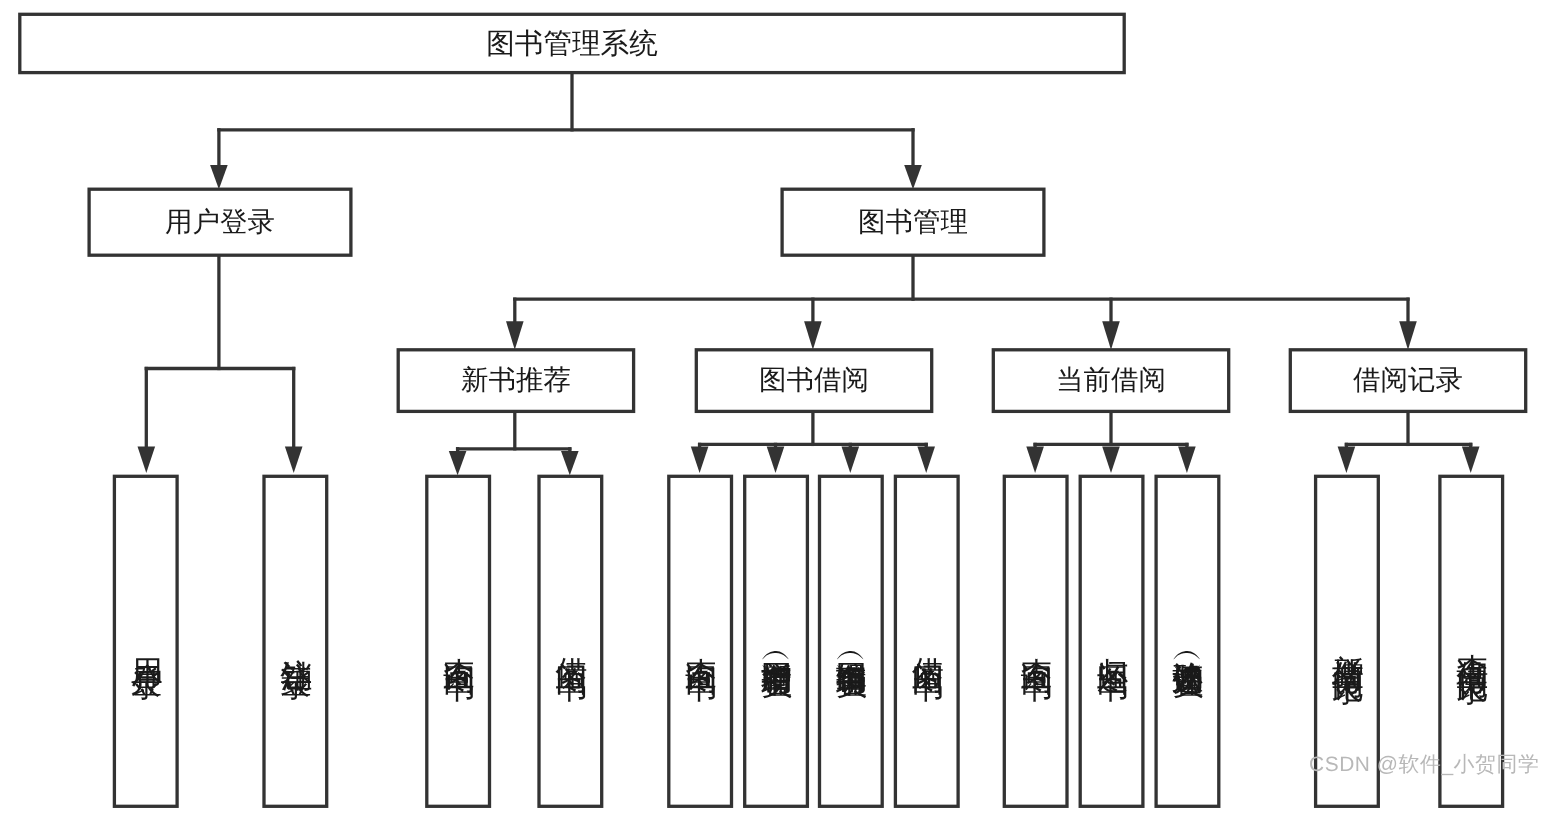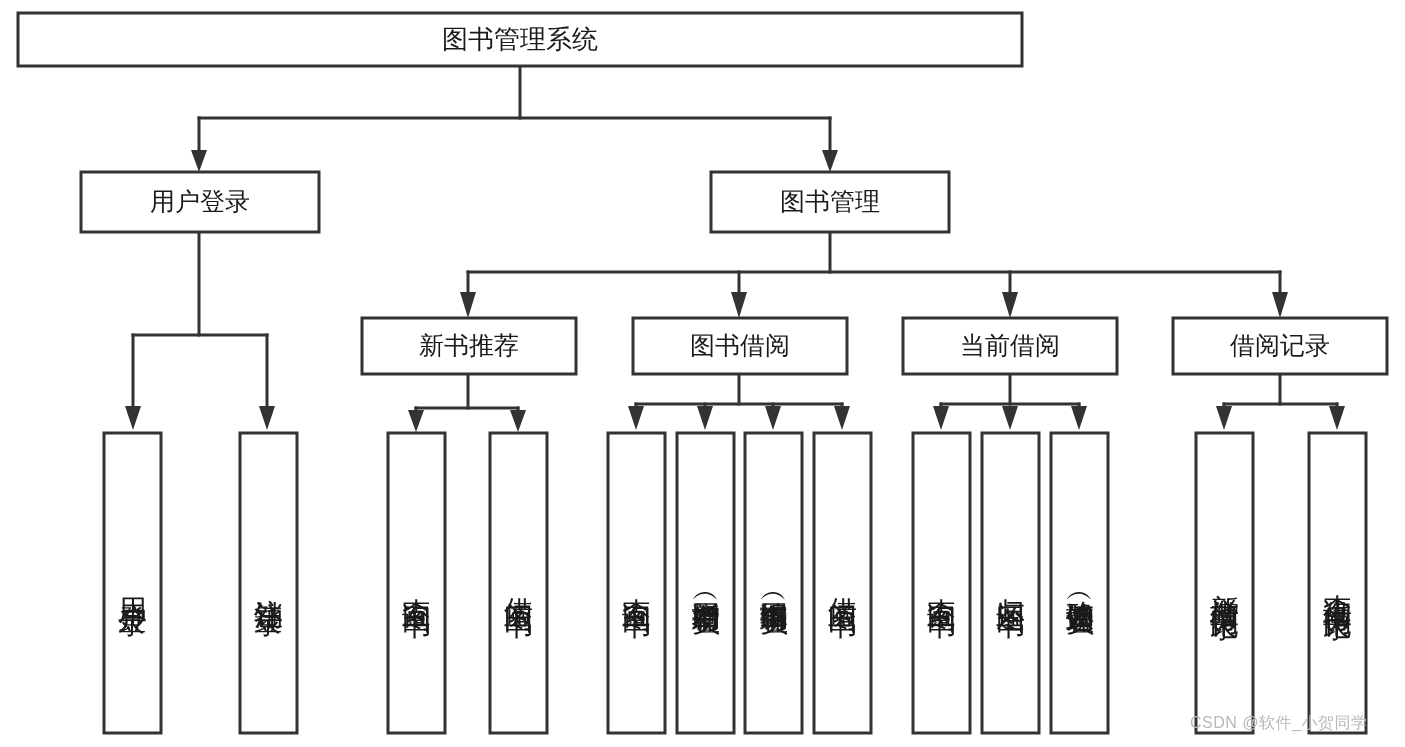--- a/index.html
+++ b/index.html
@@ -67,23 +67,23 @@
     white-space: nowrap;
     pointer-events: none;
   }
   .vlabel.tight {
     font-size: 28px;
     letter-spacing: 1px;
   }
   #watermark {
     position: absolute;
     left: 1190px;
-    top: 713px;
-    font-family: "Liberation Sans", "DejaVu Sans", sans-serif;
-    font-size: 16px;
+    top: 682px;
+    font-family: "Liberation Sans", "DejaVu Sans", sans-serif;
+    font-size: 19px;
     color: #b8b8b8;
     white-space: nowrap;
     letter-spacing: 0.5px;
   }
 </style>
 </head>
 <body>
 
 <div id="diagram-root">
 

